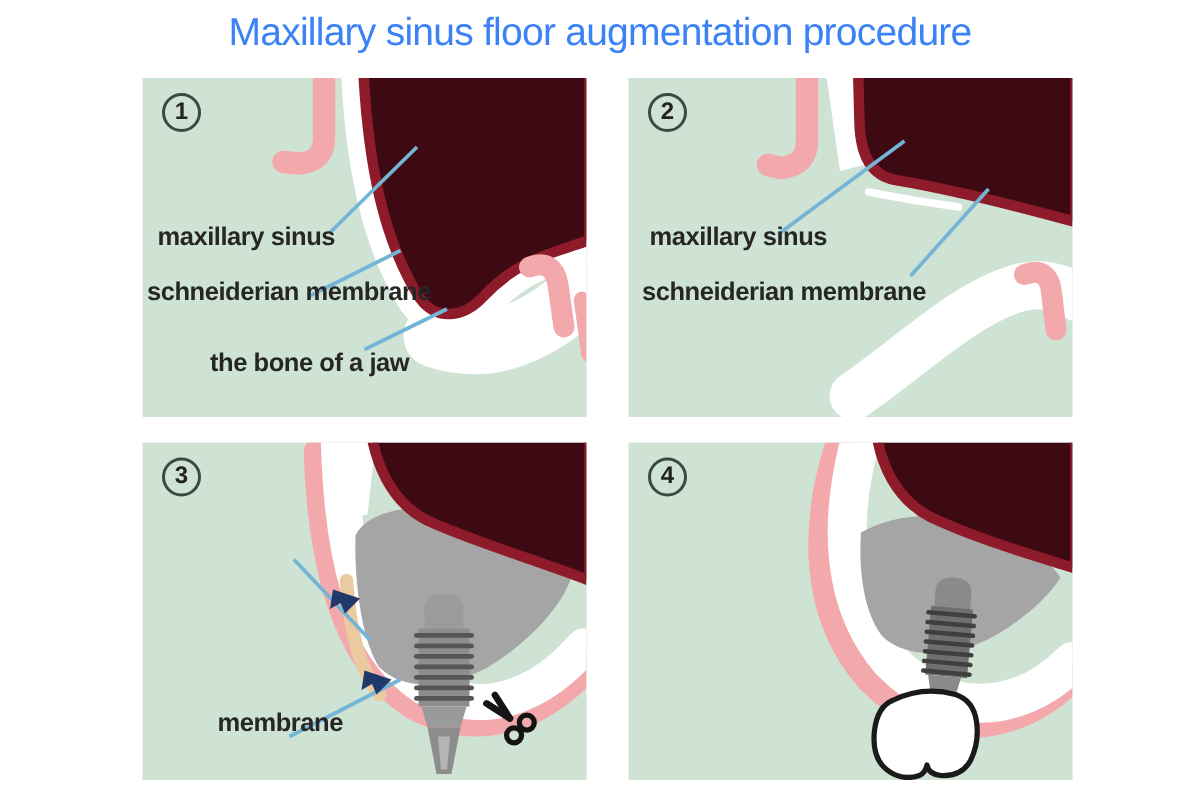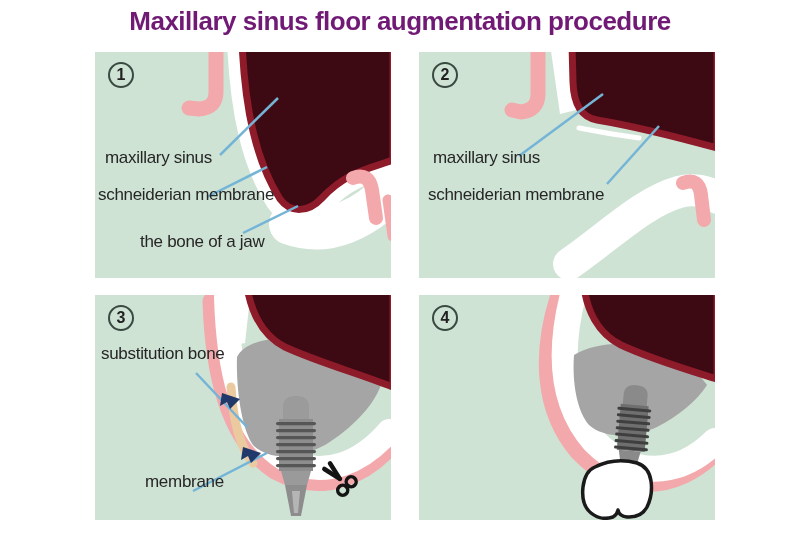--- a/index.html
+++ b/index.html
@@ -2,38 +2,38 @@
 <html><head>
 <meta charset="utf-8">
 <style>
   html,body{margin:0;padding:0;}
   body{
     width:800px;height:534px;position:relative;background:#ffffff;
     font-family:"Liberation Sans", sans-serif;overflow:hidden;
   }
   .title{
     position:absolute;left:0;top:6px;width:800px;text-align:center;
-    font-size:26px;font-weight:bold;color:#701a75;letter-spacing:-0.5px;
+    font-size:26px;font-weight:normal;color:#3b82f6;letter-spacing:-0.5px;
   }
   .panel{
     position:absolute;width:296px;background:#cfe3d5;overflow:hidden;
   }
   .panel svg{position:absolute;left:0;top:0;display:block;}
   .p1{left:95px;top:52px;height:226px;}
   .p2{left:419px;top:52px;height:226px;}
   .p3{left:95px;top:295px;height:225px;}
   .p4{left:419px;top:295px;height:225px;}
   .num{
     position:absolute;left:13px;top:10px;width:26px;height:26px;
     border:2px solid #394a40;border-radius:50%;box-sizing:border-box;
     font-size:16px;font-weight:bold;color:#222;text-align:center;line-height:22px;
     background:transparent;z-index:5;
   }
   .lbl{
-    position:absolute;font-size:17px;font-weight:normal;color:#262626;
+    position:absolute;font-size:17px;font-weight:bold;color:#262626;
     letter-spacing:-0.3px;white-space:nowrap;z-index:4;
   }
   
   .p1 .lbl-sinus{left:10px;top:96px;}
   .p1 .lbl-membrane{left:3px;top:133px;}
   .p1 .lbl-jaw{left:45px;top:180px;}
   .p2 .lbl-sinus{left:14px;top:96px;}
   .p2 .lbl-membrane{left:9px;top:133px;}
   .p3 .lbl-subbone{left:6px;top:49px;}
   .p3 .lbl-implant{left:50px;top:177px;}
@@ -124,21 +124,20 @@
     <path d="M 148 152 L 166 158 L 156 168 L 153 161 L 146 165 Z" fill="#21386b"></path>
 
     <g transform="translate(247,186) rotate(45)">
       <path d="M -3 0 L -21 -4" stroke="#141414" stroke-width="4.5" stroke-linecap="round" fill="none"></path>
       <path d="M -3 0 L -21 4" stroke="#141414" stroke-width="4.5" stroke-linecap="round" fill="none"></path>
       <circle cx="7" cy="-6" r="5" stroke="#141414" stroke-width="3.5" fill="none"></circle>
       <circle cx="7" cy="6" r="5" stroke="#141414" stroke-width="3.5" fill="none"></circle>
     </g>
   </svg>
   <span class="num">3</span>
-  <div class="lbl lbl-subbone">substitution bone</div>
   <div class="lbl lbl-implant">membrane</div>
 </div>
 
 <div class="panel p4">
   <svg width="296" height="225" viewBox="0 0 296 225">
 
     <path d="M 140 0 C 122 55, 122 115, 160 158 C 200 200, 258 198, 298 156" fill="none" stroke="#f3a9ab" stroke-width="17" stroke-linecap="round"></path>
 
     <path d="M 154 0 C 140 55, 142 108, 175 146 C 212 184, 260 182, 296 146" fill="none" stroke="#ffffff" stroke-width="26" stroke-linecap="round"></path>
 

